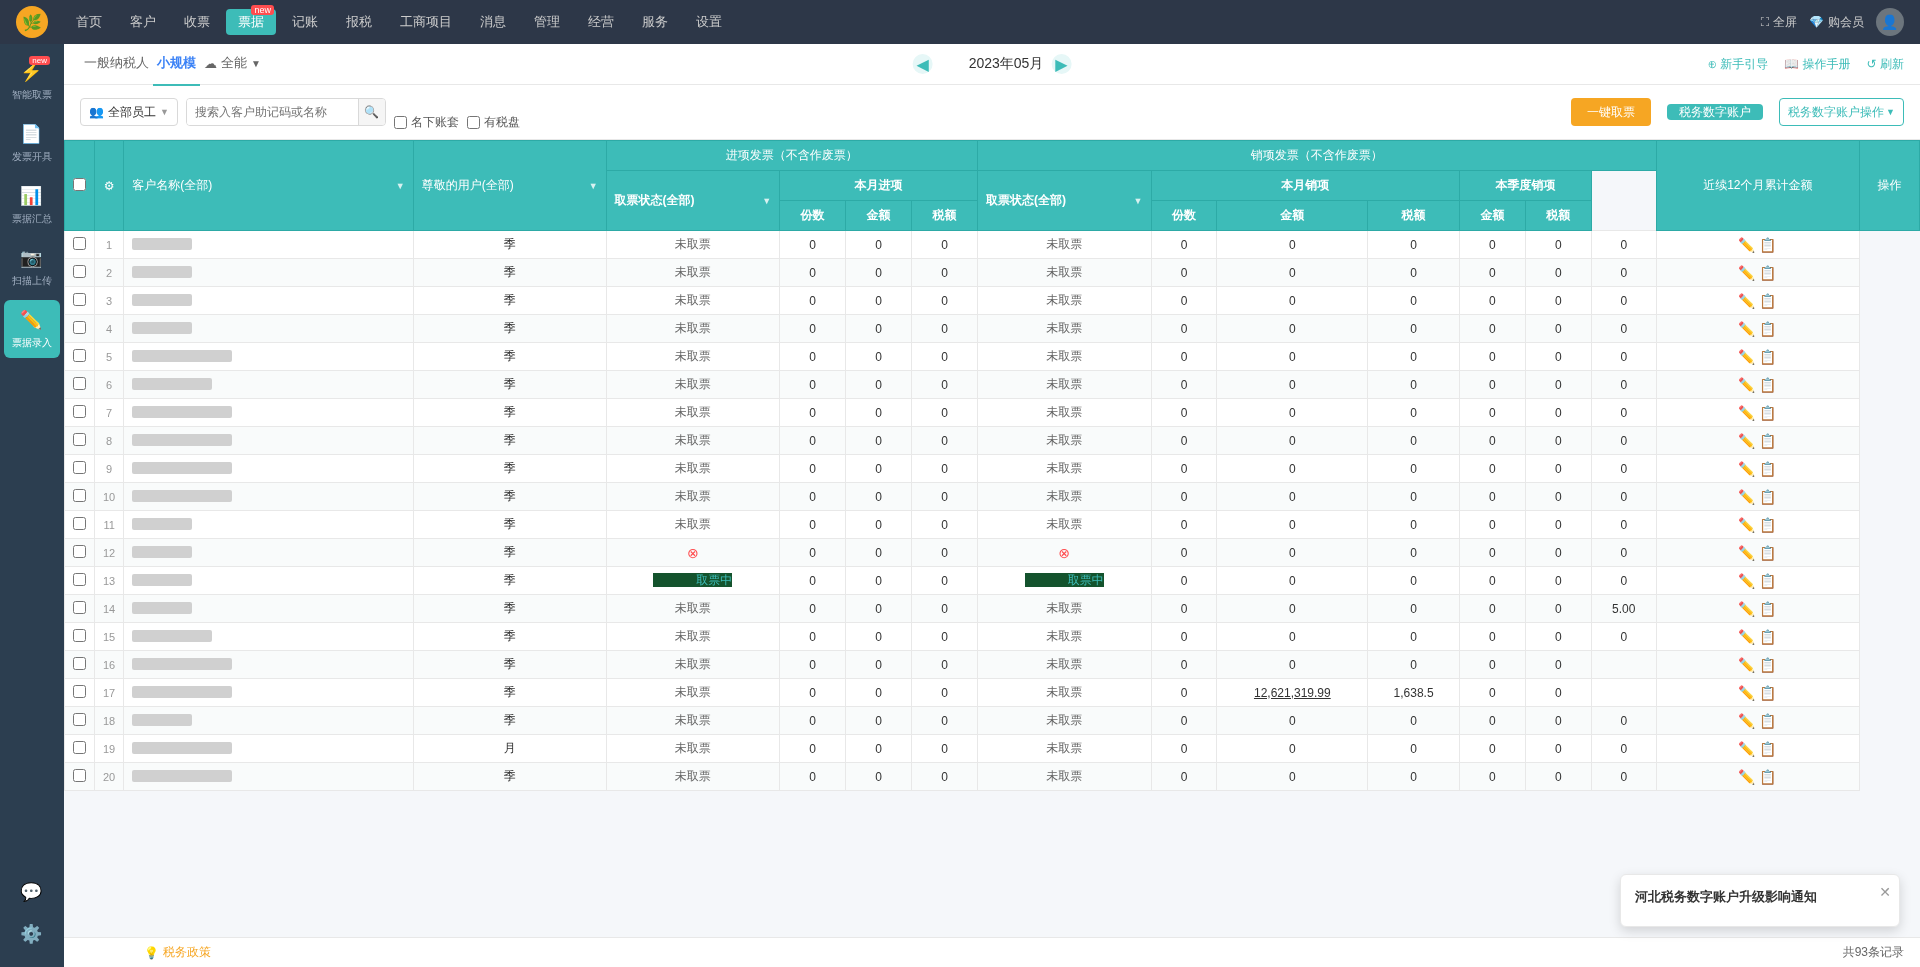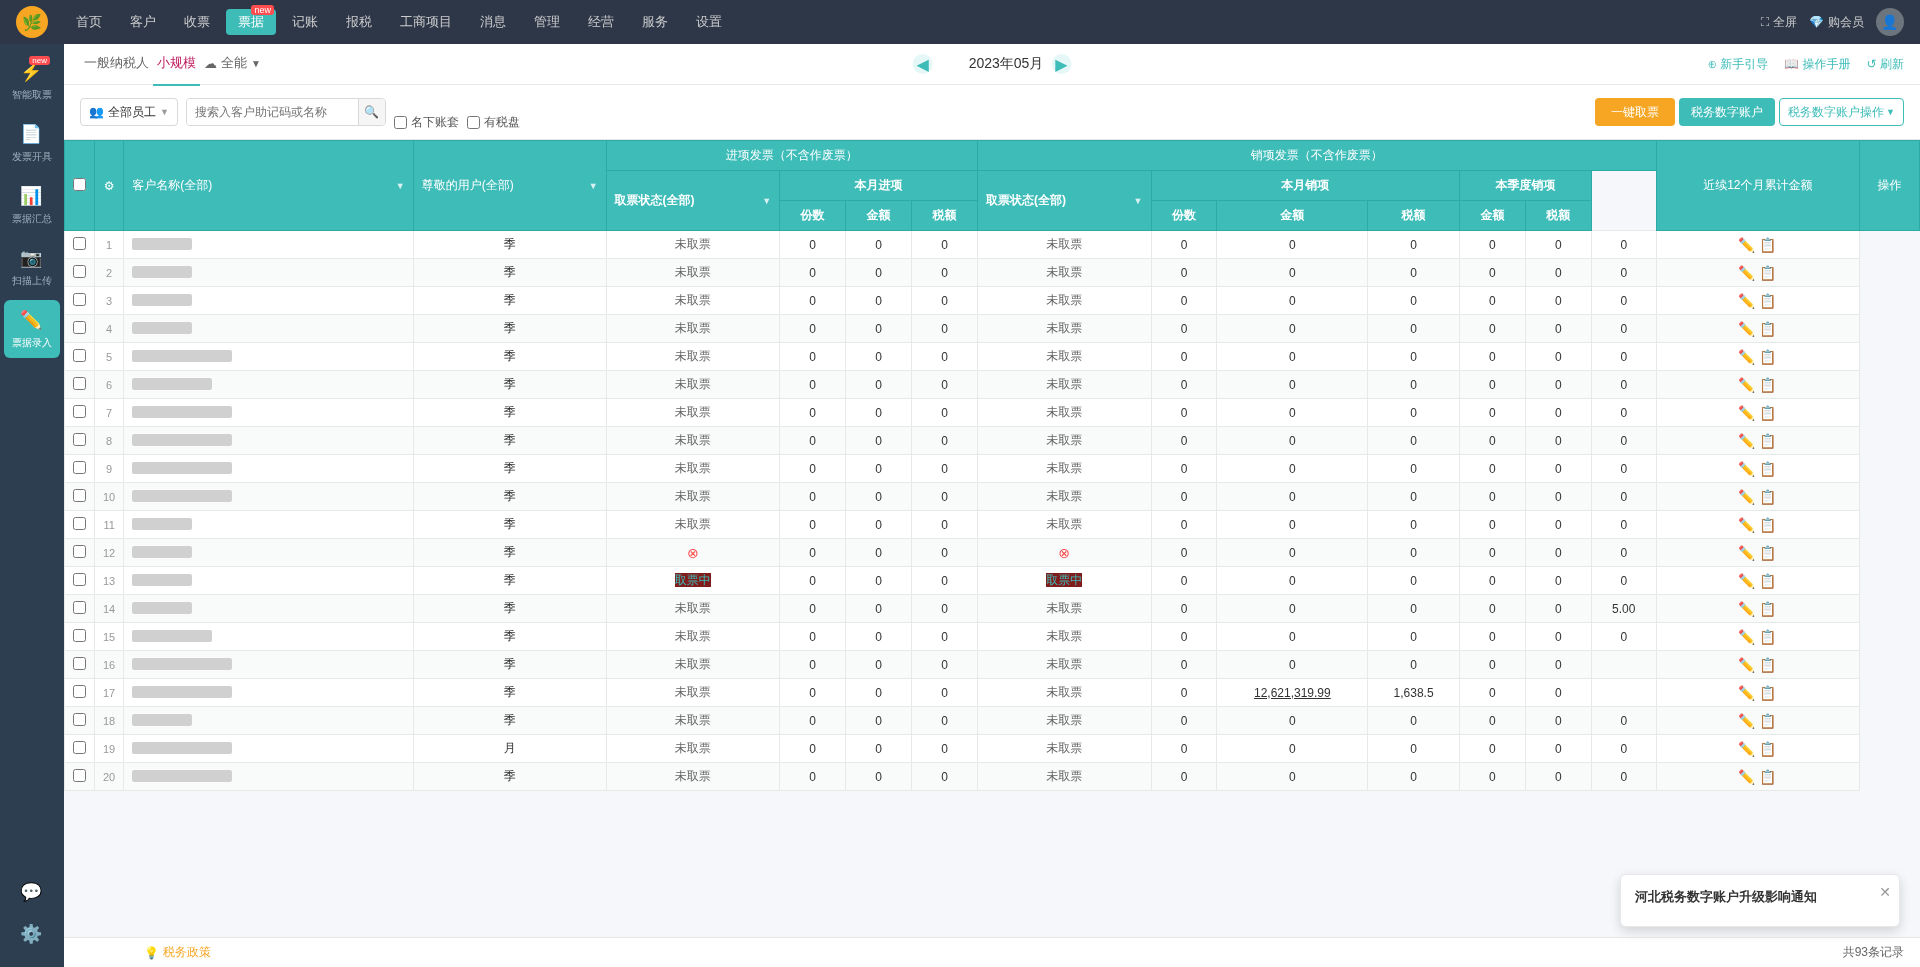--- a/index.html
+++ b/index.html
@@ -149,23 +149,23 @@
       display: flex;
       align-items: center;
       padding: 0 4px;
       cursor: pointer;
       font-size: 13px;
       color: #666;
       border-bottom: 2px solid transparent;
       gap: 4px;
     }
     .page-tab.active {
-      color: #be185d;
+      color: #3b82f6;
       border-bottom-color: #3dbcb8;
-      font-weight: 400;
+      font-weight: 700;
     }
     .page-header-right {
       margin-left: auto;
       display: flex;
       align-items: center;
       gap: 16px;
       font-size: 12px;
       color: #3dbcb8;
     }
     .page-header-right span { cursor: pointer; display: flex; align-items: center; gap: 4px; }
@@ -249,40 +249,40 @@
       gap: 4px;
       font-size: 12px;
       color: #555;
       cursor: pointer;
       margin-top: 21px;
     }
     .toolbar-right {
       margin-left: auto;
       display: flex;
       align-items: center;
-      gap: 4px;
+      gap: 16px;
     }
     .btn-orange {
       background: #f6a623;
       color: #fff;
       border: none;
       border-radius: 4px;
       padding: 0 16px;
       height: 28px;
       font-size: 12px;
       cursor: pointer;
       white-space: nowrap;
     }
     .btn-teal {
       background: #3dbcb8;
       color: #fff;
       border: none;
       border-radius: 4px;
       padding: 0 12px;
-      height: 28px;
+      height: 16px;
       font-size: 12px;
       cursor: pointer;
       white-space: nowrap;
     }
     .btn-teal-outline {
       background: #fff;
       color: #3dbcb8;
       border: 1px solid #3dbcb8;
       border-radius: 4px;
       padding: 0 8px;
@@ -343,21 +343,22 @@
       color: transparent;
       user-select: none;
       display: inline-block;
       height: 12px;
     }
     .status-unget {
       color: #666;
     }
     .status-getting {
       color: #3dbcb8;
-      background: #7f1d1d;
+      background: #14532d;
+      padding-left: 43px;
     }
     .status-error {
       color: #ff4d4f;
       font-size: 14px;
     }
     .action-icons {
       display: flex;
       align-items: center;
       justify-content: center;
       gap: 4px;

